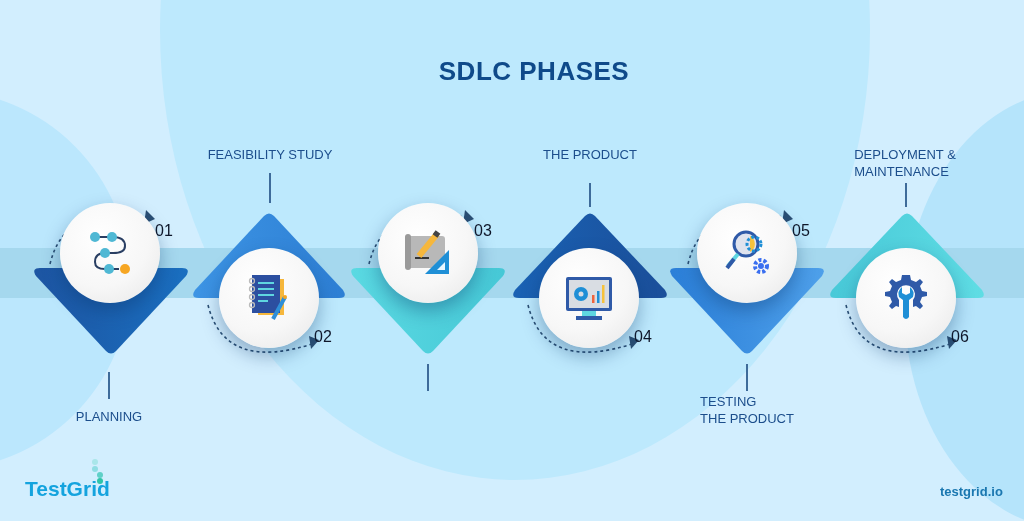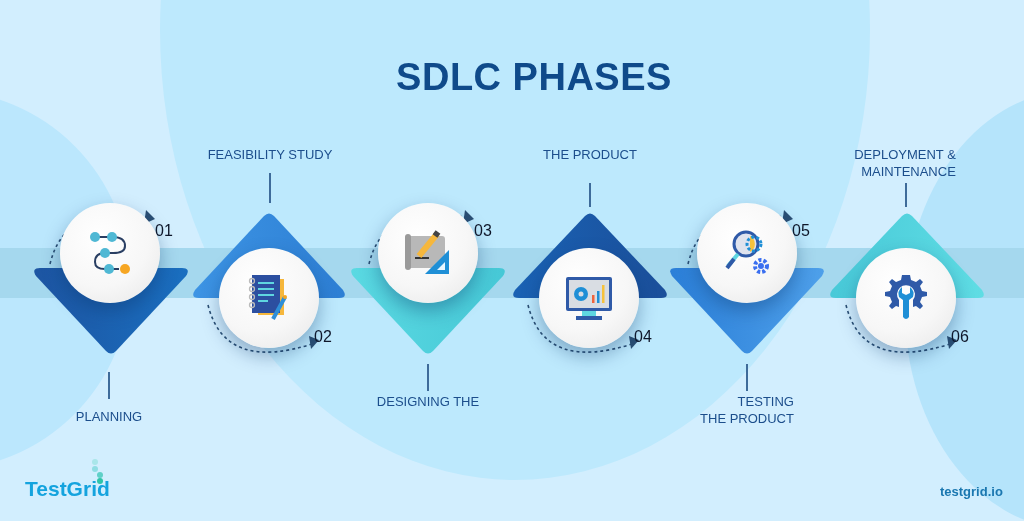--- a/index.html
+++ b/index.html
@@ -12,24 +12,24 @@
   .bg-blob { position: absolute; border-radius: 50%; }
   .blob-center { left: 160px; top: -420px; width: 710px; height: 900px; background: #bde9fd; }
   .blob-left { left: -250px; top: 90px; width: 380px; height: 380px; background: #bbe7fd; }
   .blob-right { left: 905px; top: 90px; width: 340px; height: 440px; background: #b5e4fb; }
   .band {
     position: absolute; left: 0; top: 248px; width: 1024px; height: 50px;
     background: #a5d8ee;
   }
   .title {
     position: absolute; left: 0; top: 56px; width: 1024px; text-align: center;
-    font-size: 38px; font-weight: bold; color: #0f4a8a; letter-spacing: 0.5px; padding-left: 44px;
+    font-size: 26px; font-weight: bold; color: #0f4a8a; letter-spacing: 0.5px; padding-left: 44px;
   }
   .phase-label {
-    position: absolute; text-align: right; color: #1c4e8c;
+    position: absolute; text-align: left; color: #1c4e8c;
     font-size: 13px; line-height: 17px; white-space: nowrap;
     transform: translateX(-50%);
   }
   .vline { position: absolute; width: 2px; background: #3e6b9a; }
   .tri { position: absolute; }
   .circle {
     position: absolute; width: 100px; height: 100px; border-radius: 50%;
     background: radial-gradient(circle at 40% 35%, #ffffff 0%, #f7f7f7 55%, #e6e6e6 100%);
     box-shadow: 0 8px 18px rgba(10, 50, 100, 0.35);
     display: flex; align-items: center; justify-content: center;
@@ -221,21 +221,20 @@
 <div class="vline" style="left:746px;top:364px;height:27px"></div>
 <div class="vline" style="left:905px;top:183px;height:24px"></div>
 
 <div class="phase-label" style="left:109px;top:408px">
   <div>PLANNING</div>
 </div>
 <div class="phase-label" style="left:270px;top:146px">
   <div>FEASIBILITY STUDY</div>
 </div>
 <div class="phase-label" style="left:428px;top:393px">
-  <div>DESIGNING THE</div>
 </div>
 <div class="phase-label" style="left:590px;top:146px">
   <div>THE PRODUCT</div>
 </div>
 <div class="phase-label" style="left:747px;top:393px">
   <div>TESTING</div>
   <div>THE PRODUCT</div>
 </div>
 <div class="phase-label" style="left:905px;top:146px">
   <div>DEPLOYMENT &amp;</div>

